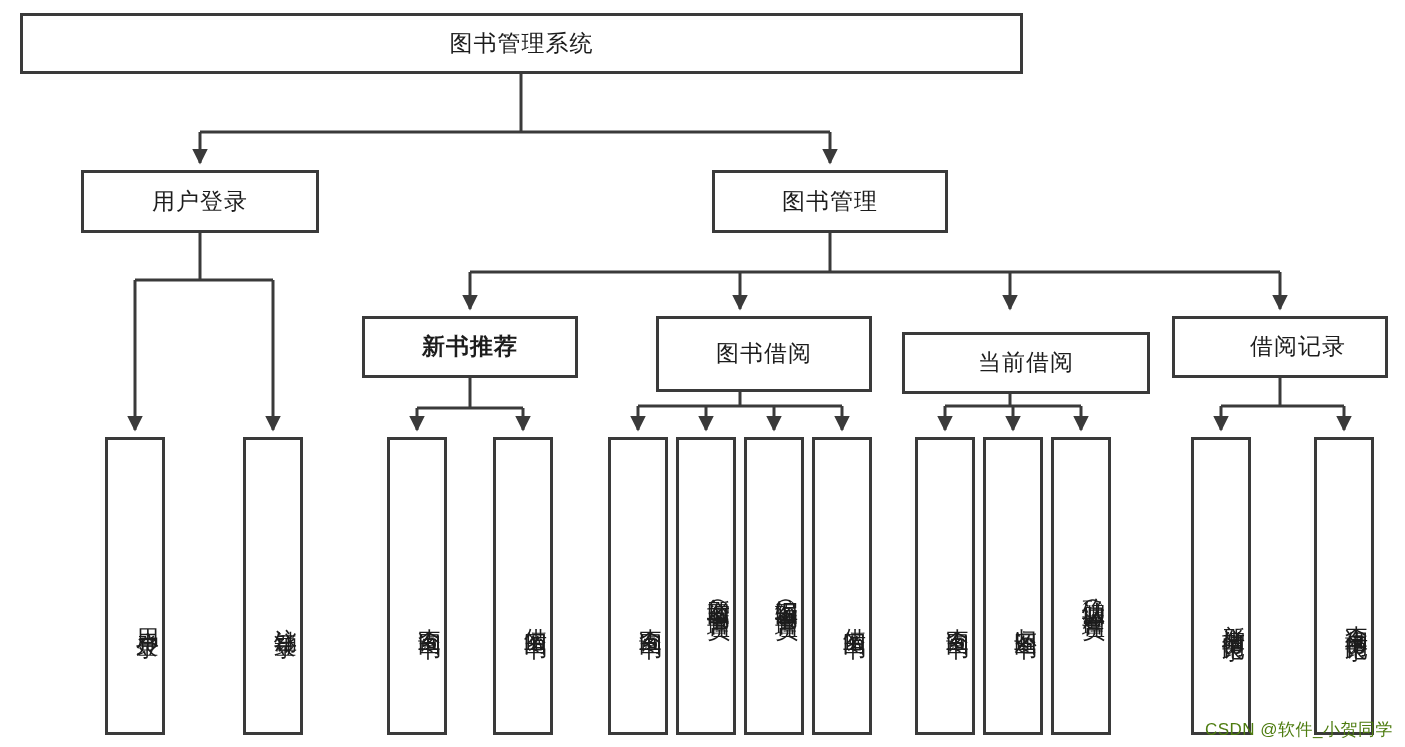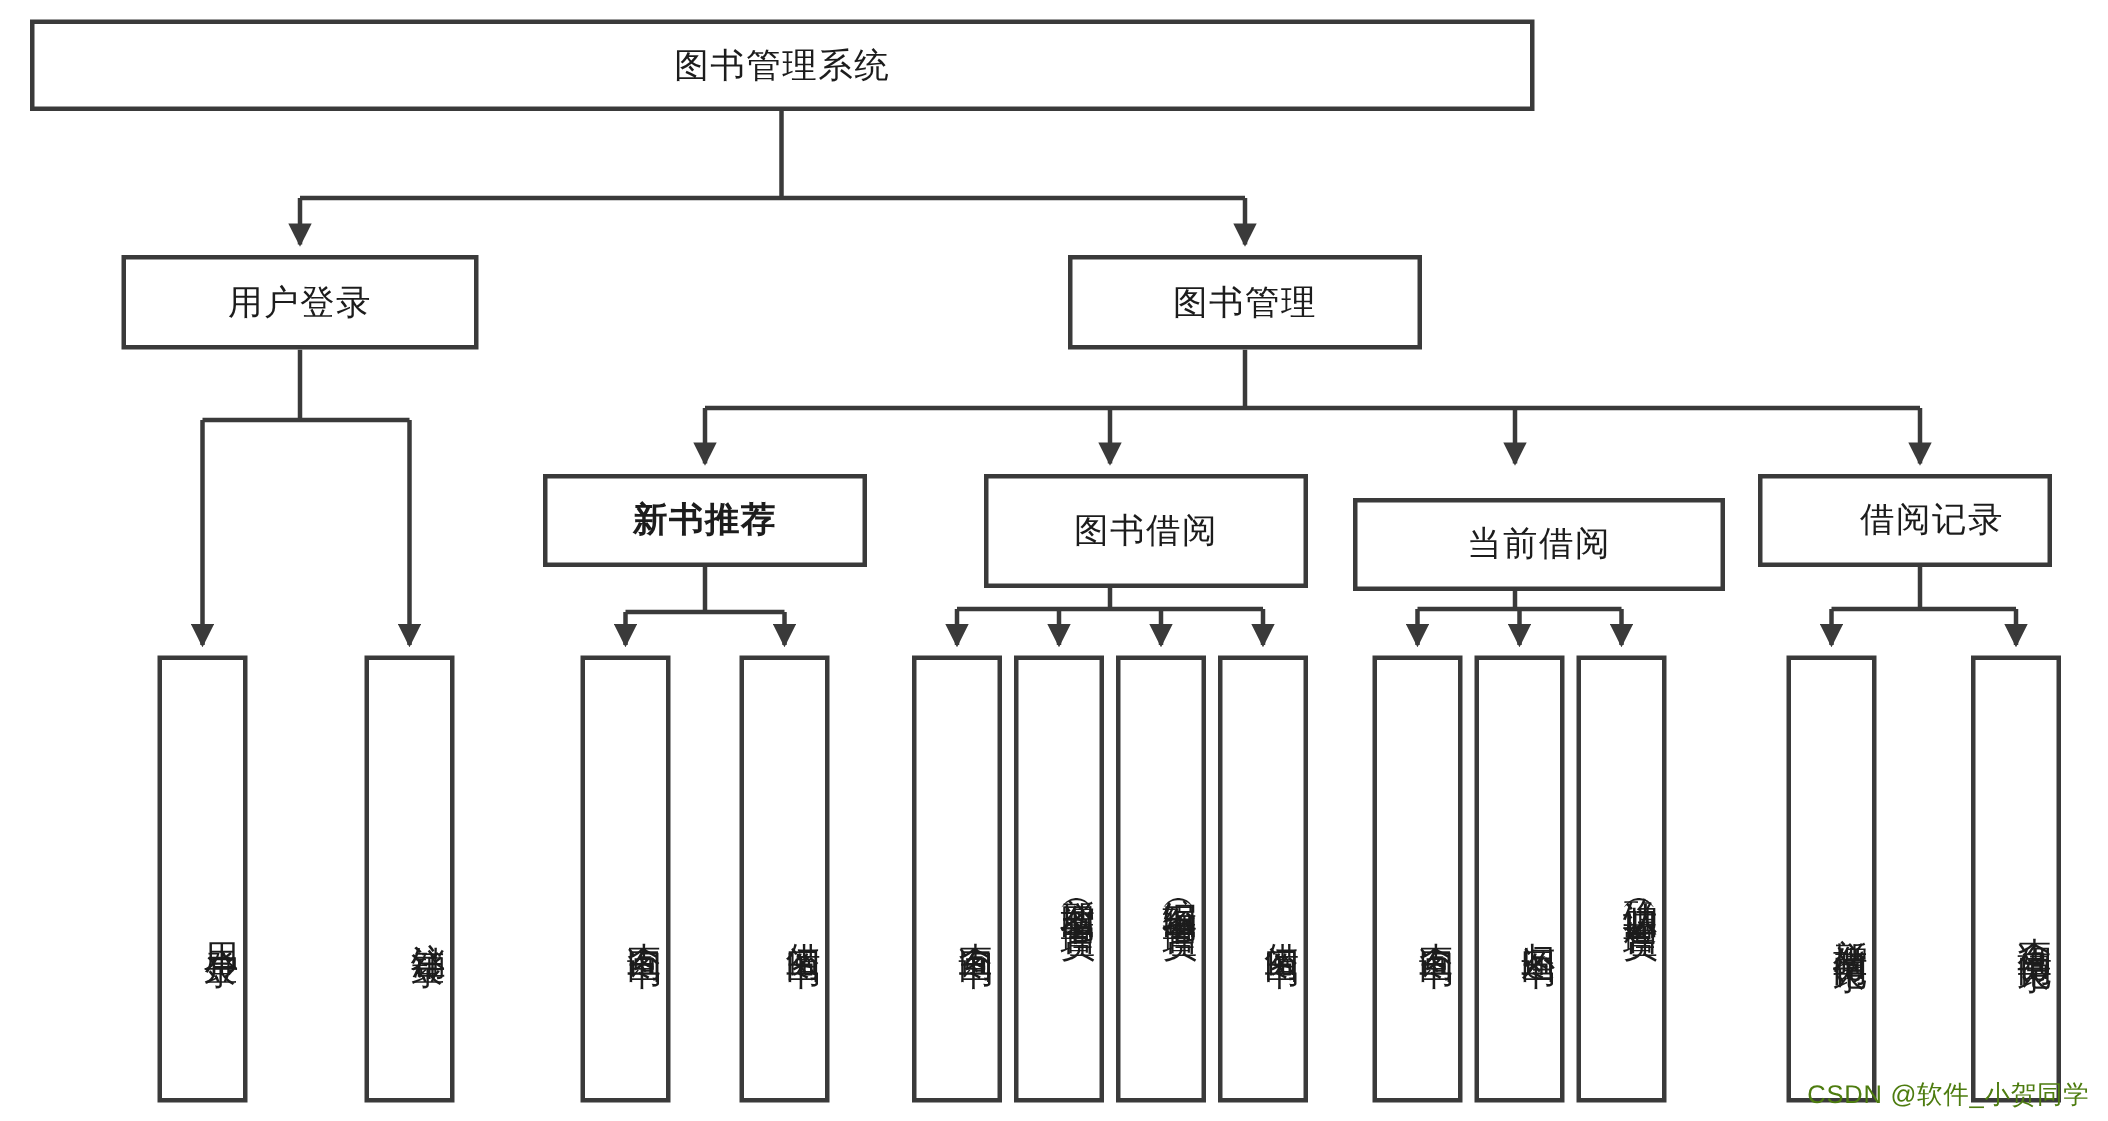--- a/index.html
+++ b/index.html
@@ -125,21 +125,21 @@
   </svg>
 
   <div class="node horiz" style="left:20px; top:13px; width:1003px; height:61px;">图书管理系统</div>
 
   <div class="node horiz" style="left:81px; top:170px; width:238px; height:63px;">用户登录</div>
   <div class="node horiz" style="left:712px; top:170px; width:236px; height:63px;text-align:right;">图书管理</div>
 
   <div class="node horiz" style="left:362px; top:316px; width:216px; height:62px;font-weight:bold;">新书推荐</div>
   <div class="node horiz" style="left:632px; top:316px; width:216px; height:76px;margin-left:24px;">图书借阅</div>
   <div class="node horiz" style="left:902px; top:332px; width:248px; height:62px;">当前借阅</div>
-  <div class="node horiz" style="left:1172px; top:316px; width:196px; height:62px;padding-left:36px;">借阅记录</div>
+  <div class="node horiz" style="left:1172px; top:316px; width:216px; height:62px;padding-left:36px;">借阅记录</div>
 
   <div class="node vert" style="left:105px; top:437px; width:60px; height:298px;">
     <span class="vtext">用户登录</span>
   </div>
   <div class="node vert" style="left:243px; top:437px; width:60px; height:298px;">
     <span class="vtext">注销登录</span>
   </div>
 
   <div class="node vert" style="left:387px; top:437px; width:60px; height:298px;">
     <span class="vtext">查询图书</span>

